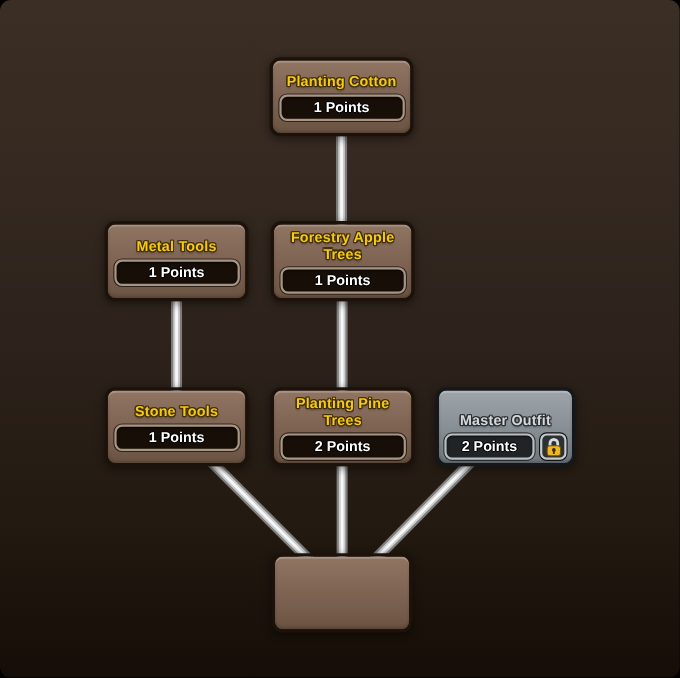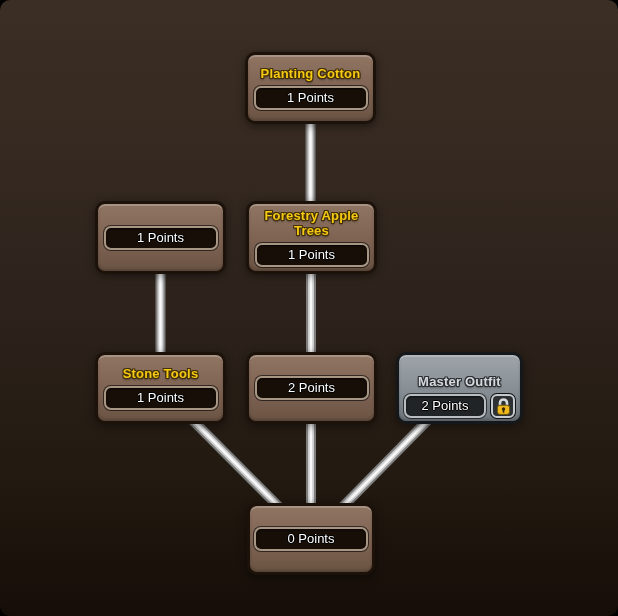--- a/index.html
+++ b/index.html
@@ -38,21 +38,21 @@
     color:#d6dadd;
     text-shadow:-1px -1px 0 #2c3034,1px -1px 0 #2c3034,-1px 1px 0 #2c3034,1px 1px 0 #2c3034,
       -1px 0 0 #2c3034,1px 0 0 #2c3034,0 -1px 0 #2c3034,0 1px 0 #2c3034,0 2px 2px rgba(0,0,0,.5);
     margin-top:16px;
   }
 
   .points-box{
     box-sizing:border-box;width:114px;height:24px;
     background:#170e07;border:2px solid #a79683;border-radius:7px;
     box-shadow:0 0 0 1px rgba(0,0,0,.6), inset 0 1px 2px rgba(0,0,0,.7);
-    color:#fff;font-weight:normal;font-size:13px;line-height:20px;text-align:center;
+    color:#fff;font-weight:bold;font-size:13px;line-height:20px;text-align:center;
     text-shadow:-1px 0 0 #000,1px 0 0 #000,0 -1px 0 #000,0 1px 0 #000;
   }
   .gray .points-box{background:#202427;border-color:#b8bec2;width:82px;flex:0 0 auto;}
 
   .points-row{display:flex;align-items:center;justify-content:center;gap:5px;}
 
   .lock-btn{
     box-sizing:border-box;width:24px;height:24px;border-radius:6px;
     background:#2d3133;border:2px solid #c6cbcf;
     box-shadow:0 0 0 1px #111417;
@@ -105,34 +105,36 @@
       <line class="l2" x1="459.5" y1="388" x2="311" y2="539"></line>
     </g>
   </svg>
 
   <div class="node" id="node-planting-cotton">
     <div class="node-title">Planting Cotton</div>
     <div class="points-box">1 Points</div>
   </div>
 
   <div class="node" id="node-metal-tools">
+    <div class="node-title">Metal Tools</div>
     <div class="points-box">1 Points</div>
   </div>
 
   <div class="node" id="node-planting-apple-trees">
     <div class="node-title">Forestry Apple Trees</div>
     <div class="points-box">1 Points</div>
   </div>
 
   <div class="node" id="node-stone-tools">
     <div class="node-title">Stone Tools</div>
     <div class="points-box">1 Points</div>
   </div>
 
   <div class="node" id="node-planting-pine-trees">
+    <div class="node-title">Planting Pine Trees</div>
     <div class="points-box">2 Points</div>
   </div>
 
   <div class="node gray" id="node-master-outfit">
     <div class="node-title">Master Outfit</div>
     <div class="points-row">
       <div class="points-box">2 Points</div>
       <button class="lock-btn">
         <span style="display:flex;">
           <svg width="15" height="17" viewBox="0 0 15 17">
@@ -140,16 +142,15 @@
             <rect x="1.4" y="7.2" width="12.2" height="9.2" rx="2.6" fill="#f0b81f" stroke="#6d540f" stroke-width="1"></rect>
             <circle cx="7.5" cy="11" r="1.7" fill="#3a2c08"></circle>
             <rect x="6.7" y="11.6" width="1.6" height="3.1" fill="#3a2c08"></rect>
           </svg>
         </span>
       </button>
     </div>
   </div>
 
   <div class="node" id="node-basics-of-forestry">
-    <div class="points-box">0 Points</div>
   </div>
 
 </div>
 
 </body></html>

